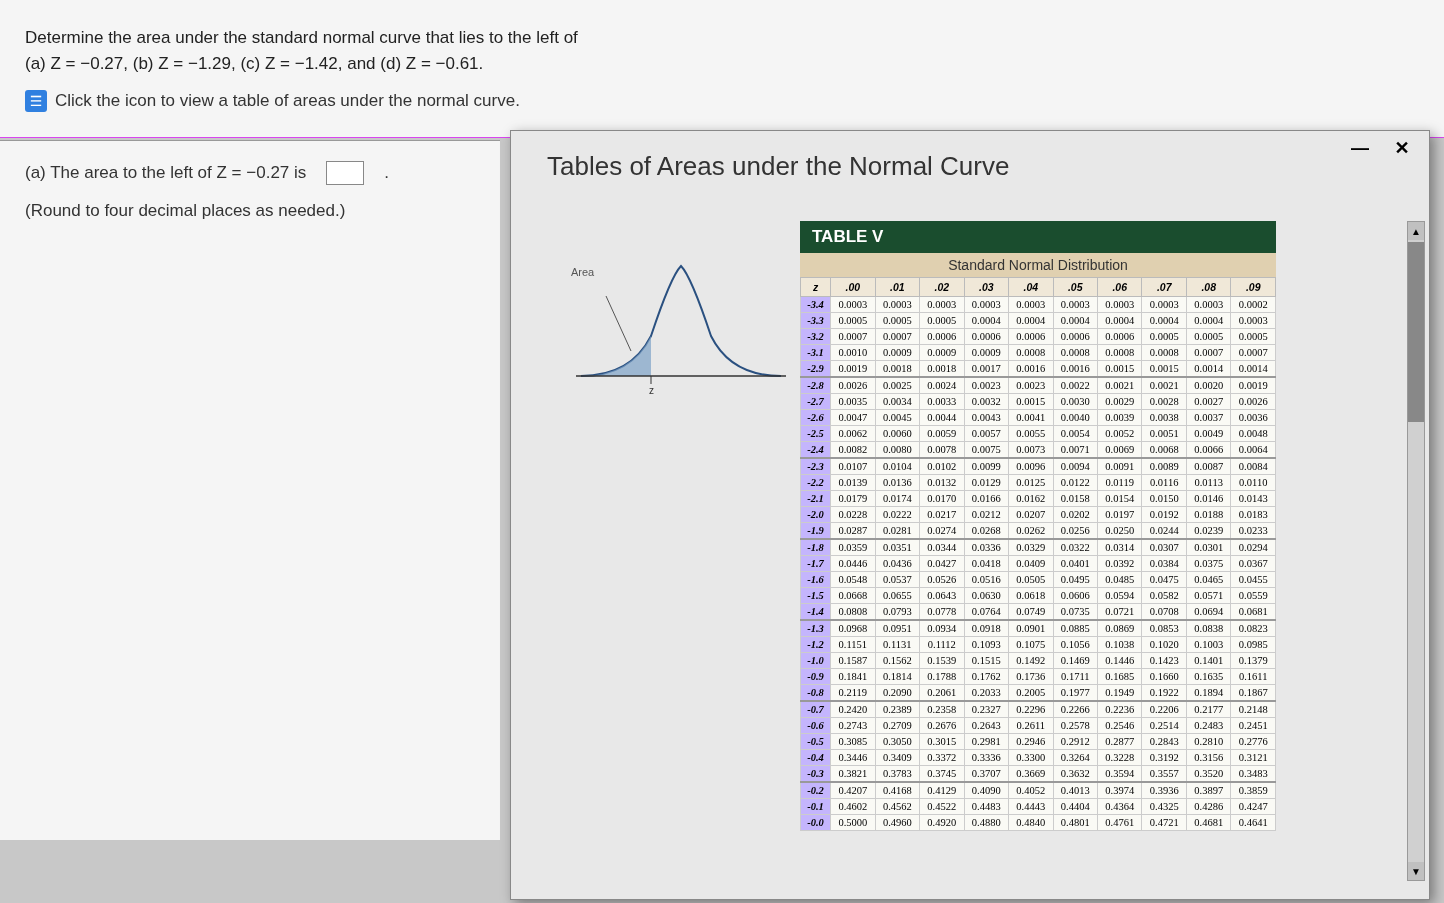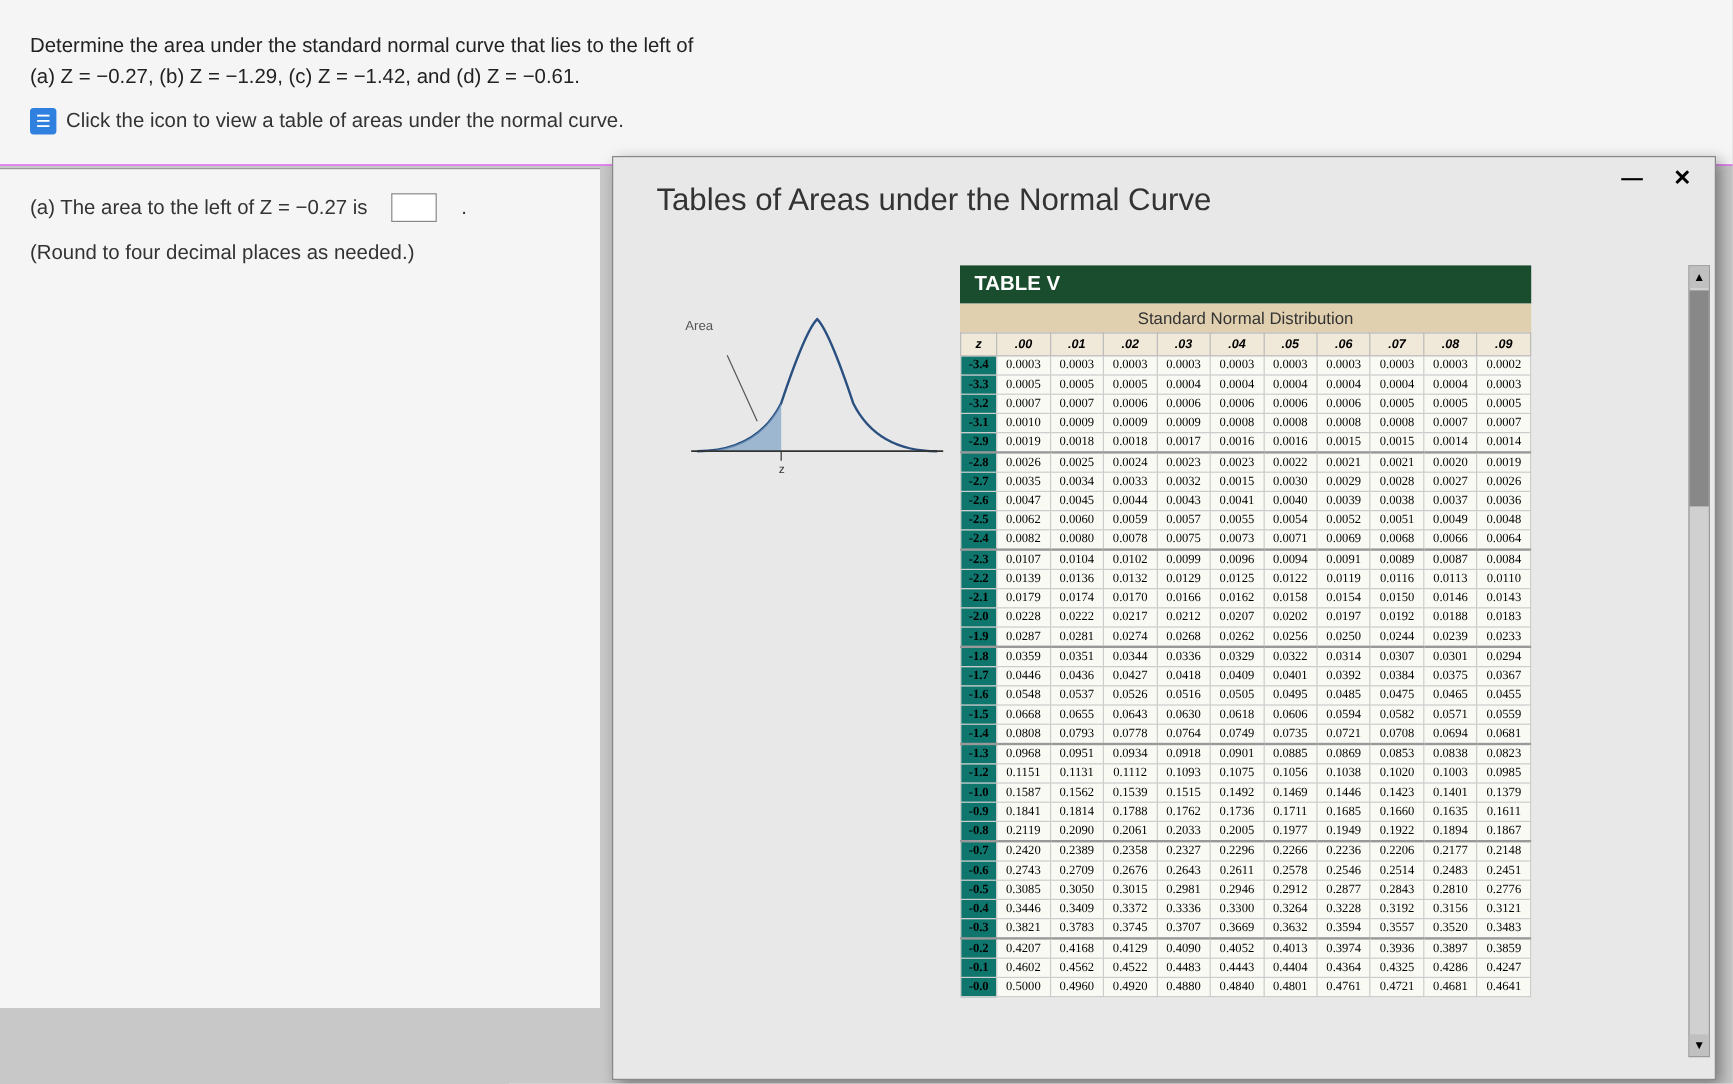--- a/index.html
+++ b/index.html
@@ -82,21 +82,21 @@
     .z-table th {
       background: #f0e8d8; padding: 3px 5px;
       border: 1px solid #bbb; font-weight: bold;
       font-style: italic;
     }
     .z-table td {
       padding: 2px 4px; border: 1px solid #ccc;
       text-align: center; background: #fafaf5;
       font-family: 'Times New Roman', serif;
     }
-    .z-table td:first-child { font-weight: bold; background: #0f766e; }
+    .z-table td:first-child { font-weight: bold; background: #c4b5fd; font-style: italic; }
     .z-table tbody tr:nth-child(5n) td { border-bottom: 2px solid #999; }
     .scrollbar {
       position: absolute; right: 4px; top: 90px;
       width: 18px; height: 660px;
       background: #d0d0d0;
       border: 1px solid #999;
     }
     .scroll-arrow {
       width: 100%; height: 18px; background: #c0c0c0;
       display: flex; align-items: center; justify-content: center;

